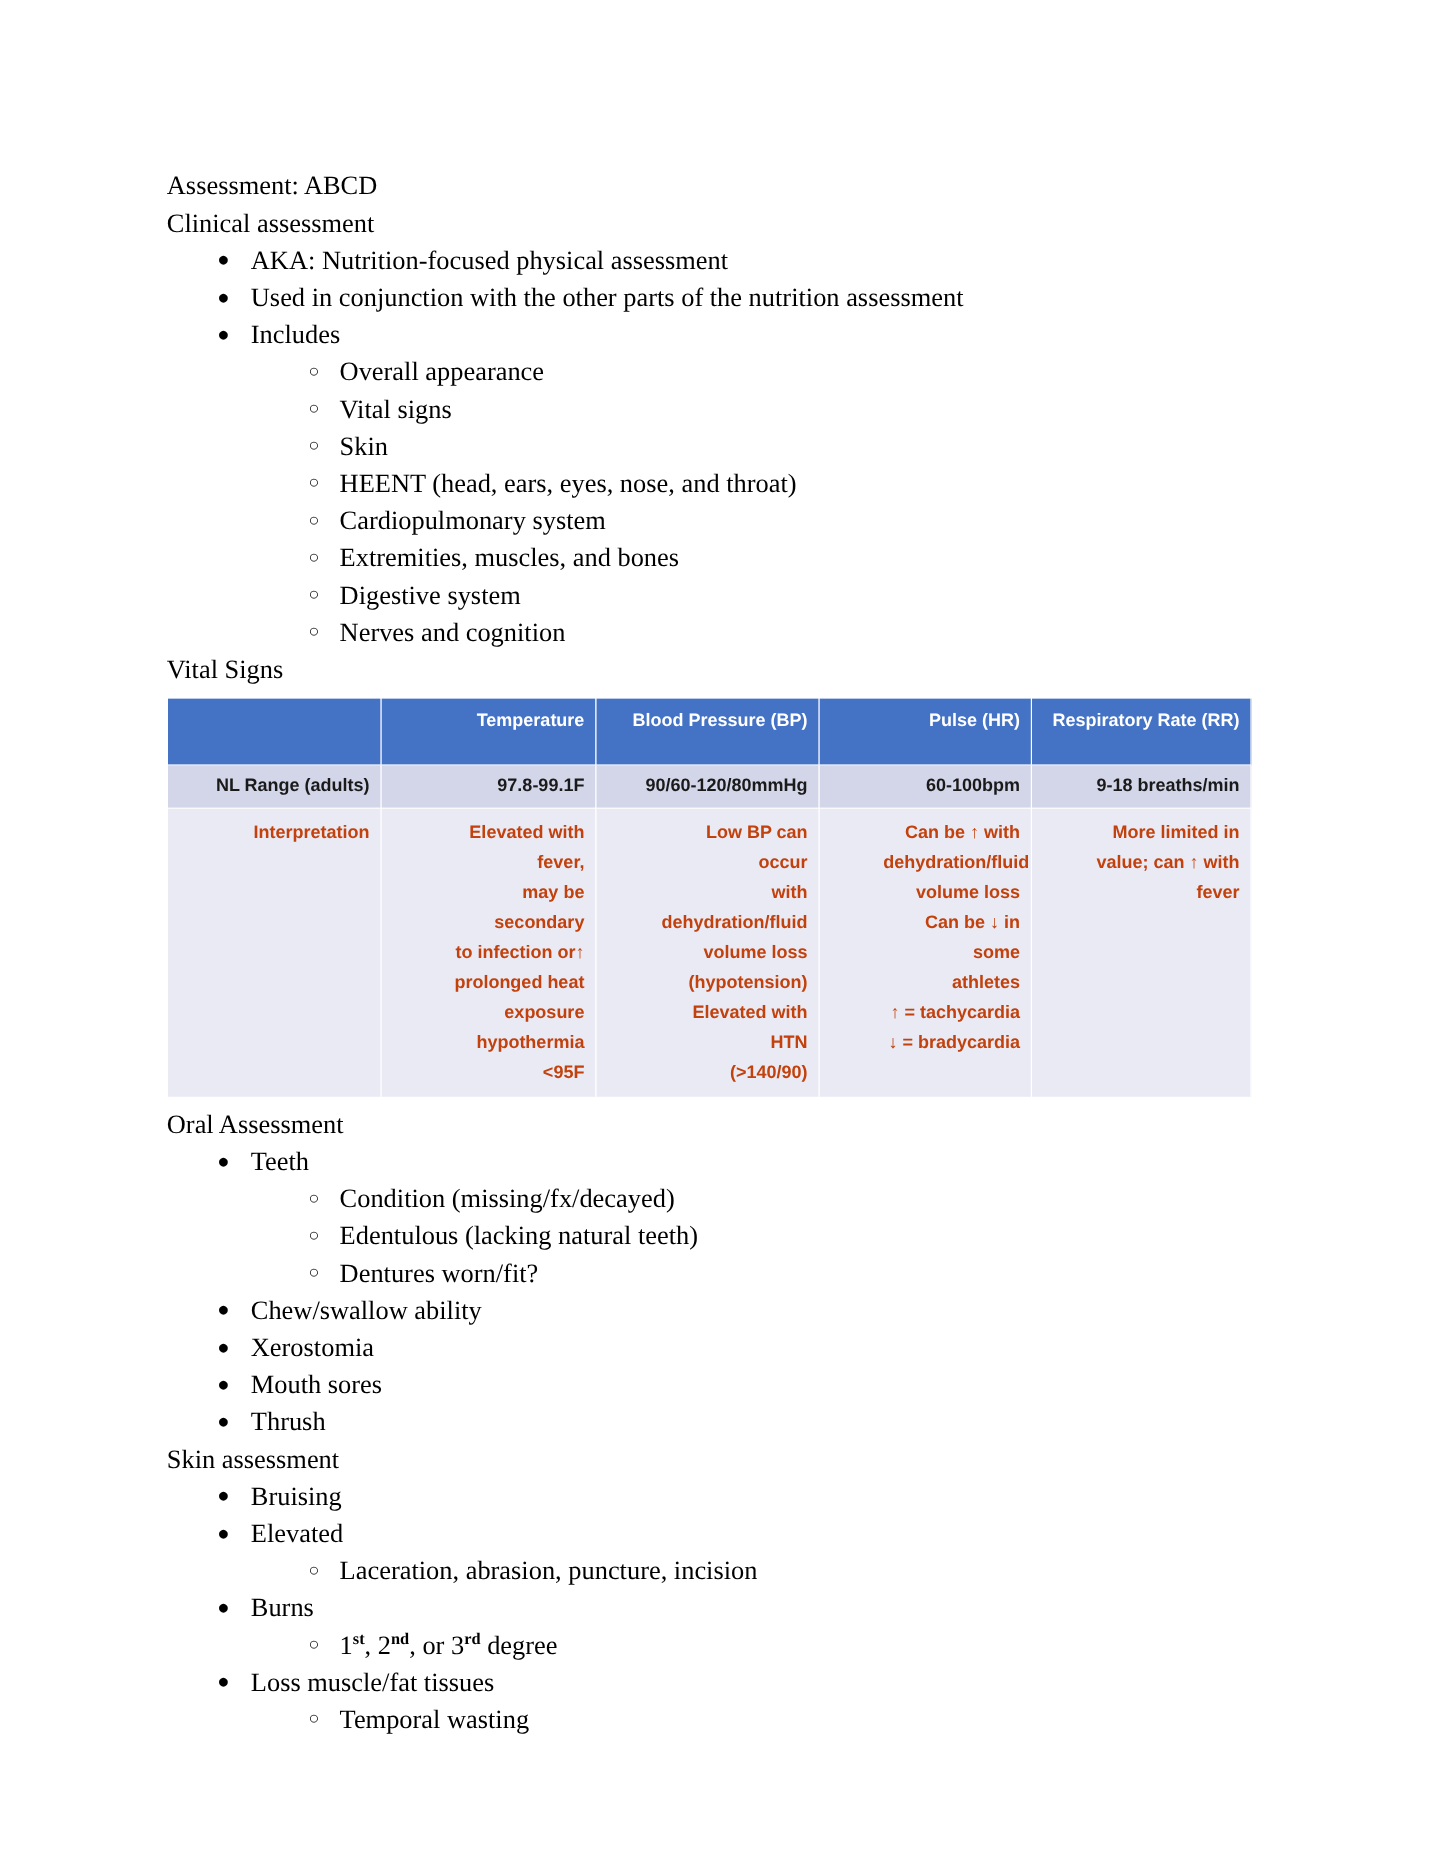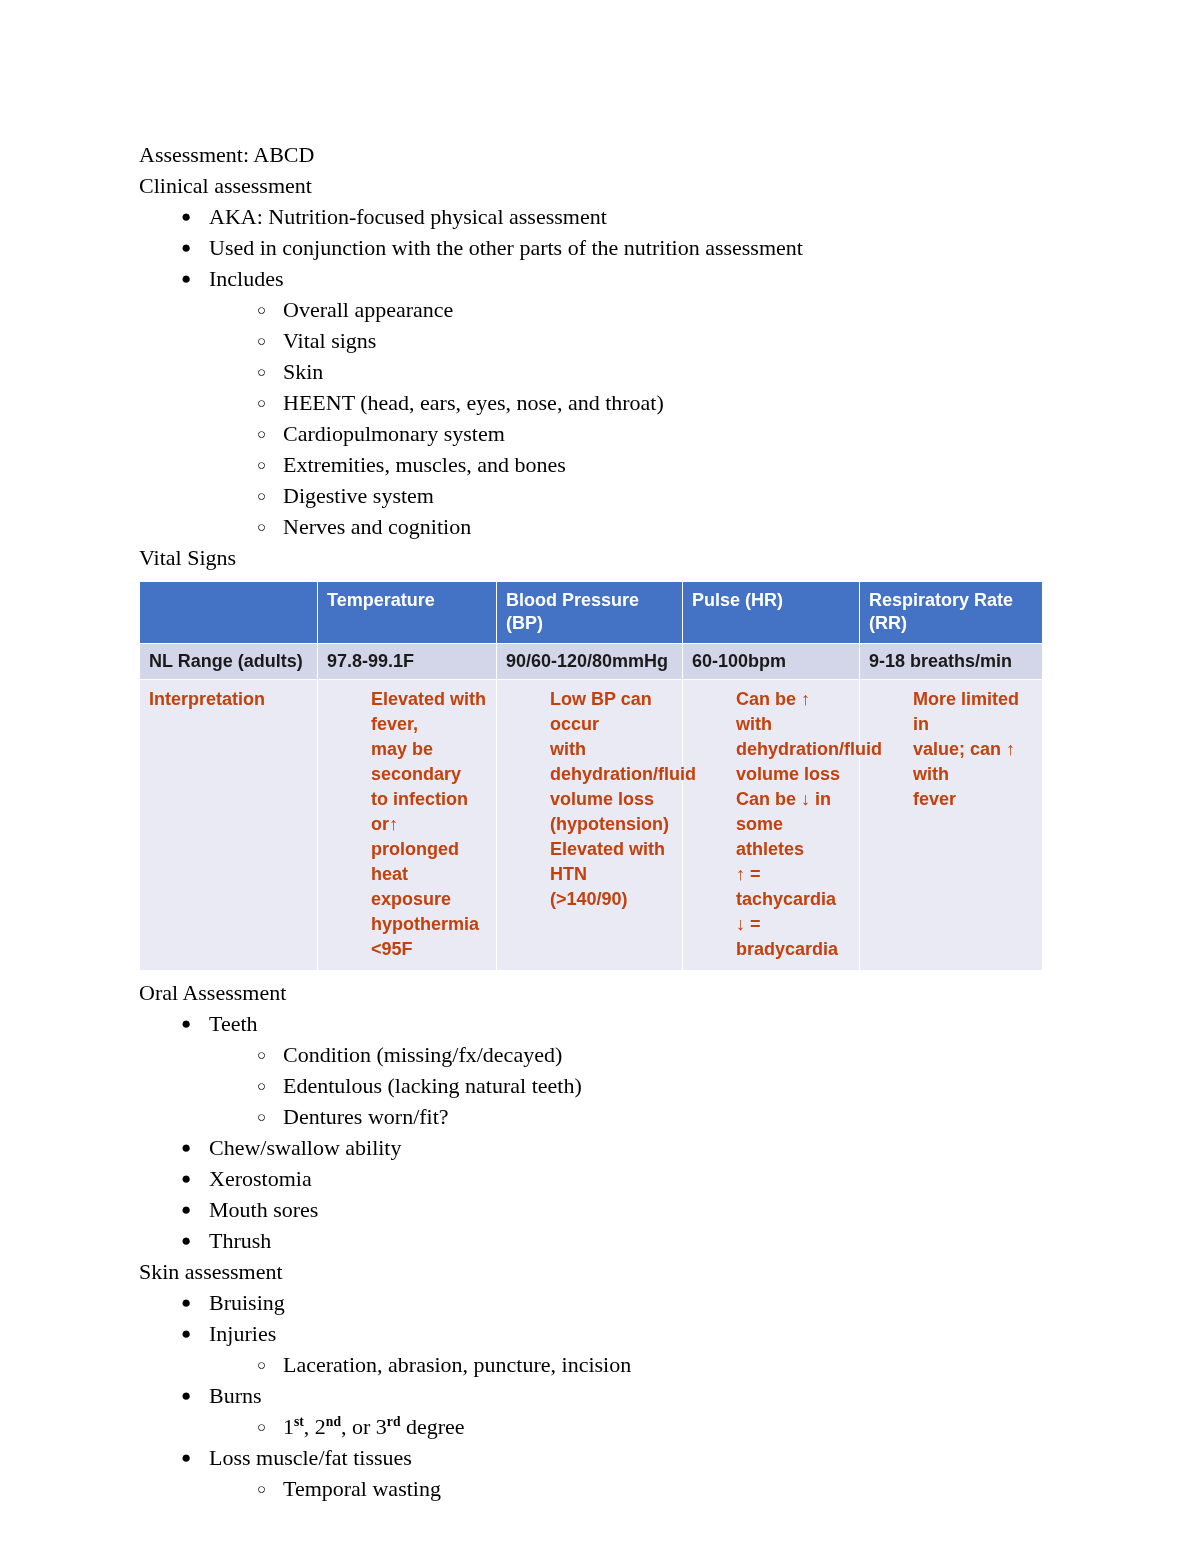--- a/index.html
+++ b/index.html
@@ -103,24 +103,24 @@
   }
   table.vitals col.c0 { width: 178px; }
   table.vitals col.c1 { width: 179px; }
   table.vitals col.c2 { width: 186px; }
   table.vitals col.c3 { width: 177px; }
   table.vitals col.c4 { width: 183px; }
 
   table.vitals th,
   table.vitals td {
     vertical-align: top;
-    text-align: left;
+    text-align: right;
     padding: 7px 9px 8px 9px;
     border: 1px solid #ffffff;
-    font-size: 18px;
+    font-size: 15px;
     line-height: 24px;
     font-weight: bold;
   }
 
   table.vitals thead th {
     background: #4472C4;
     color: #ffffff;
     height: 40px;
     line-height: 23px;
   }
@@ -314,21 +314,21 @@
 
     <p class="line-l0">Skin assessment</p>
 
     <ul class="lvl1">
       <li>
         <span class="bullet1">●</span>
         <span class="li-text">Bruising</span>
       </li>
       <li>
         <span class="bullet1">●</span>
-        <span class="li-text">Injuries</span>
+        <span class="li-text">Elevated</span>
       </li>
     </ul>
 
     <ul class="lvl2">
       <li>
         <span class="bullet2">○</span>
         <span class="li-text">Laceration, abrasion, puncture, incision</span>
       </li>
     </ul>
 

